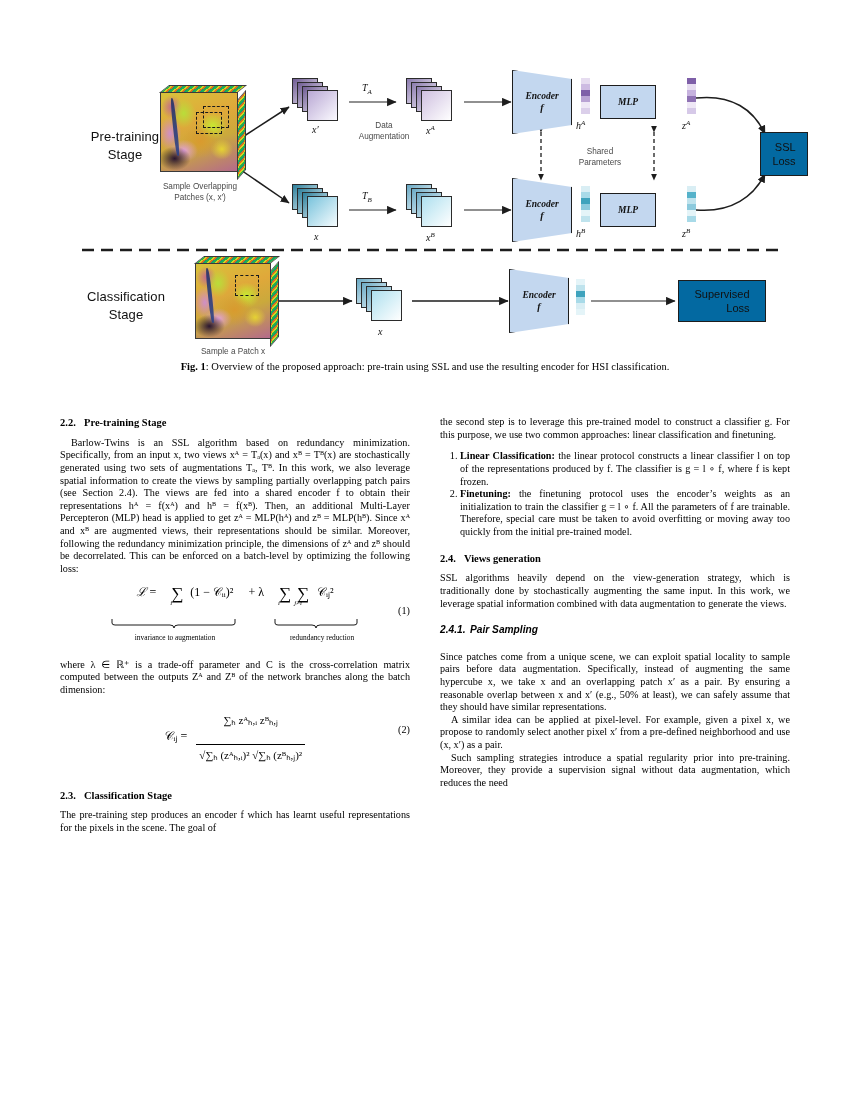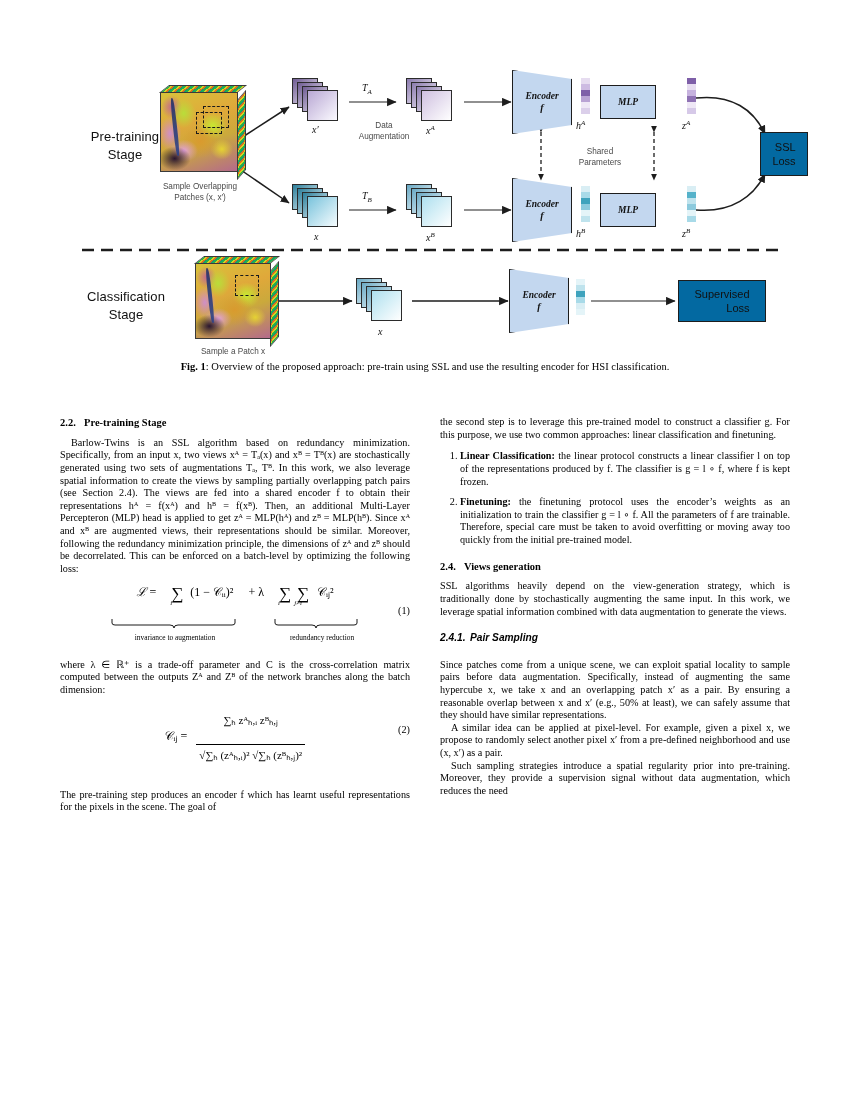--- a/index.html
+++ b/index.html
@@ -463,34 +463,37 @@
          <span class="frac" style="margin-left:6px;">
            <span class="num2">∑ₕ zᴬₕ,ᵢ zᴮₕ,ⱼ</span>
            <span class="den">√∑ₕ (zᴬₕ,ᵢ)² √∑ₕ (zᴮₕ,ⱼ)²</span>
          </span>
        </div>
        <div class="eqno" style="top:18px;">(2)</div>
      </div>
 
      <div class="gap-l"></div>
 
+     <h2 class="sec">
+       <span class="num">2.3.</span><span>Classification Stage</span>
+     </h2>
      <p class="tx">The pre-training step produces an encoder f which has learnt useful representations for the pixels in the scene. The goal of</p>
    </div>
 
    <div class="col">
 
      <p class="tx">the second step is to leverage this pre-trained model to construct a classifier g. For this purpose, we use two common approaches: linear classification and finetuning.</p>
 
      <div class="gap"></div>
 
      <ol class="enum">
        <li>
          <b>Linear Classification:</b><span> the linear protocol constructs a linear classifier l on top of the representations produced by f. The classifier is g = l ∘ f, where f is kept frozen.</span>
        </li>
-       <li style="margin-top:8px;">
+       <li style="">
          <b>Finetuning:</b><span> the finetuning protocol uses the encoder’s weights as an initialization to train the classifier g = l ∘ f. All the parameters of f are trainable. Therefore, special care must be taken to avoid overfitting or moving away too quickly from the initial pre-trained model.</span>
        </li>
      </ol>
 
      <div class="gap-l"></div>
 
      <h2 class="sec">
        <span class="num">2.4.</span><span>Views generation</span>
      </h2>
      <p class="tx">SSL algorithms heavily depend on the view-generation strategy, which is traditionally done by stochastically augmenting the same input. In this work, we leverage spatial information combined with data augmentation to generate the views.</p>

